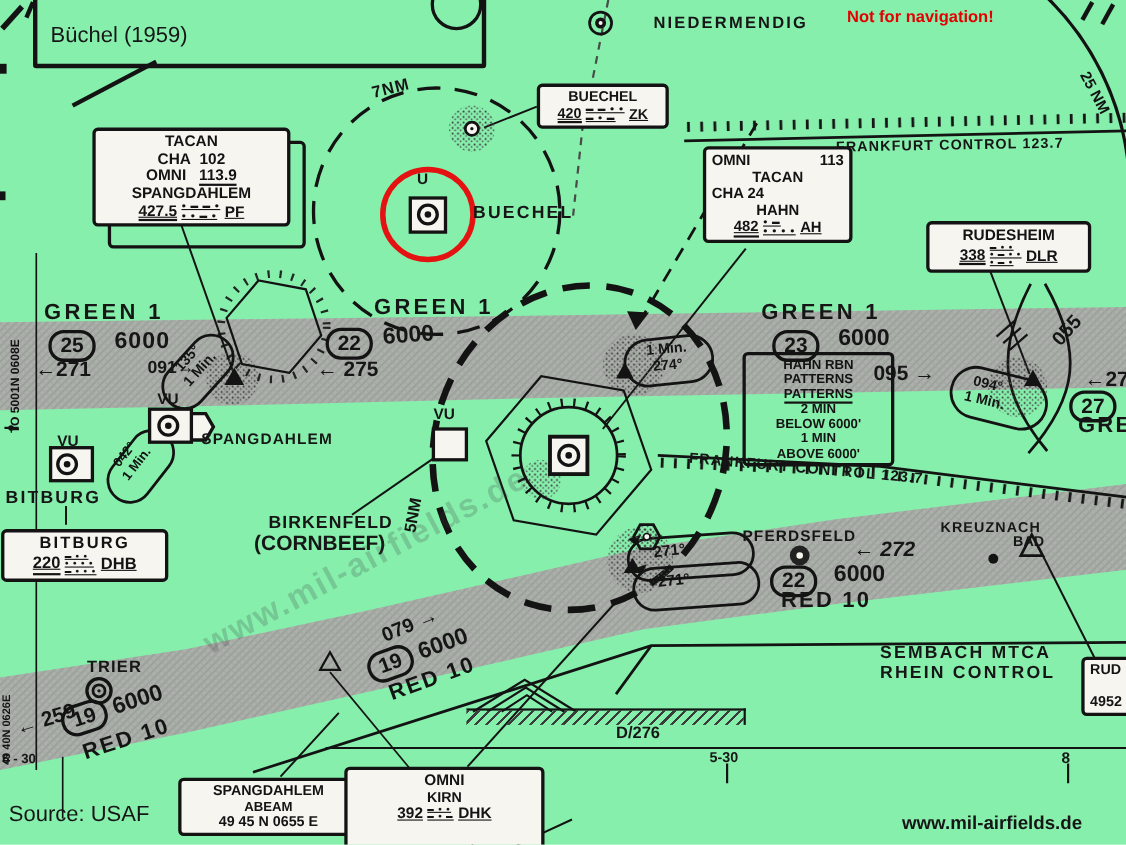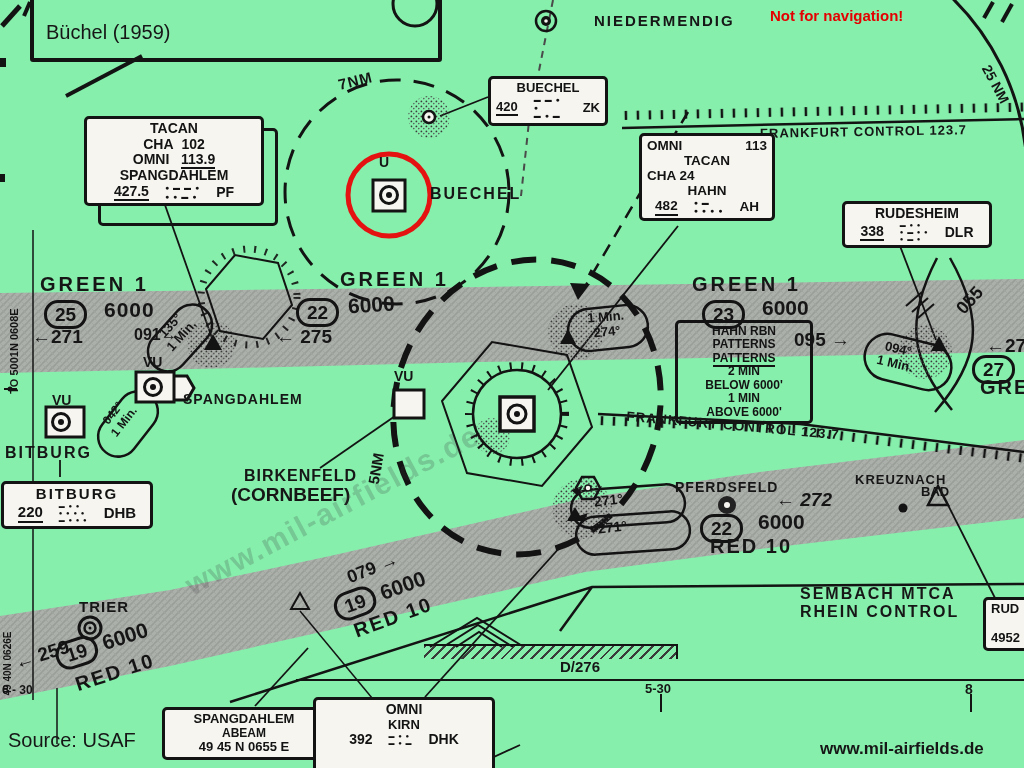--- a/index.html
+++ b/index.html
@@ -4,21 +4,21 @@
 <style>
   html,body{margin:0;padding:0;}
   .map{position:relative;width:1024px;height:768px;overflow:hidden;
        background:#86efac;font-family:"Liberation Sans",sans-serif;color:#141414;}
   svg.layer{position:absolute;left:0;top:0;}
   .lbl{position:absolute;font-weight:bold;color:#161616;white-space:nowrap;line-height:1.05;}
   .plain{font-weight:normal;}
   .red{color:#e40000;}
   .nbox{position:absolute;background:#f6f5f0;border:3px solid #131313;border-radius:5px;
         text-align:center;font-weight:bold;color:#131313;padding:2px 5px;line-height:1.12;z-index:6;}
-  .nbox .frow{display:flex;align-items:center;justify-content:center;gap:16px;}
+  .nbox .frow{display:flex;align-items:center;justify-content:center;gap:4px;text-decoration:underline;}
   .un{border-bottom:2px solid #131313;}
   .morse{display:inline-block;font-size:7px;line-height:1.2;letter-spacing:1px;text-align:left;}
   .bdg{display:inline-block;border:3px solid #131313;border-radius:14px;padding:0 8px;
        font-size:19px;font-weight:bold;line-height:23px;background:transparent;}
   .vtext{position:absolute;font-weight:bold;white-space:nowrap;}
   .wm{position:absolute;font-weight:bold;color:rgba(60,60,60,0.22);letter-spacing:2px;}
   .hold{position:absolute;font-weight:bold;text-align:center;line-height:1.15;}
   .dhatch{position:absolute;left:424px;top:644px;width:252px;height:13px;z-index:4;
           border-top:2.5px solid #131313;border-right:2px solid #131313;
           background:repeating-linear-gradient(135deg,#3a3a3a 0 2px,rgba(0,0,0,0) 2px 7px);}
@@ -250,21 +250,21 @@
 
   <div class="lbl" style="left:40px;top:274px;font-size:20px;letter-spacing:3px;">GREEN 1</div>
   <span class="bdg" style="position:absolute;left:44px;top:300px;">25</span>
   <div class="lbl" style="left:104px;top:299px;font-size:21px;letter-spacing:1px;">6000</div>
   <div class="lbl" style="left:32px;top:327px;font-size:19px;">←271</div>
   <div class="lbl" style="left:134px;top:327px;font-size:16px;">091→</div>
 
   <div class="lbl" style="left:340px;top:269px;font-size:20px;letter-spacing:3px;">GREEN 1</div>
   <span class="bdg" style="position:absolute;left:296px;top:298px;">22</span>
   <div class="lbl" style="left:348px;top:294px;font-size:21px;transform:rotate(-4deg);">6000</div>
-  <div class="lbl" style="left:276px;top:327px;font-size:19px;">← 275</div>
+  <div class="lbl" style="left:288px;top:327px;font-size:19px;">← 275</div>
 
   <div class="lbl" style="left:692px;top:274px;font-size:20px;letter-spacing:3px;">GREEN 1</div>
   <span class="bdg" style="position:absolute;left:702px;top:300px;">23</span>
   <div class="lbl" style="left:762px;top:297px;font-size:21px;">6000</div>
   <div class="lbl" style="left:794px;top:330px;font-size:19px;">095 →</div>
 
   <div class="lbl" style="left:986px;top:336px;font-size:19px;">←271</div>
   <span class="bdg" style="position:absolute;left:972px;top:355px;">27</span>
   <div class="lbl" style="left:980px;top:377px;font-size:20px;letter-spacing:2px;">GREE</div>
 

